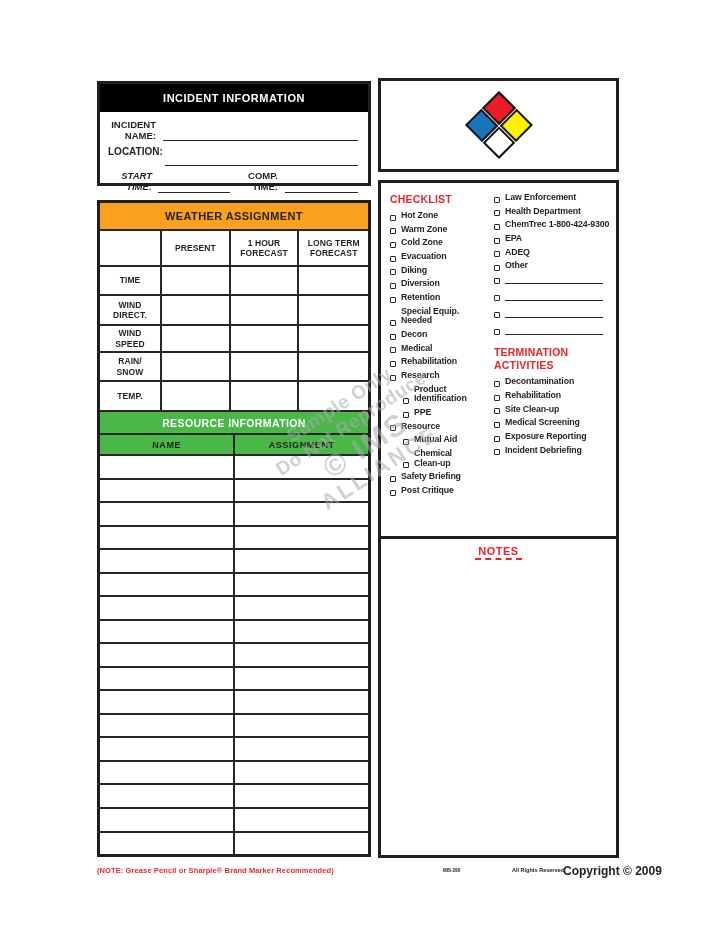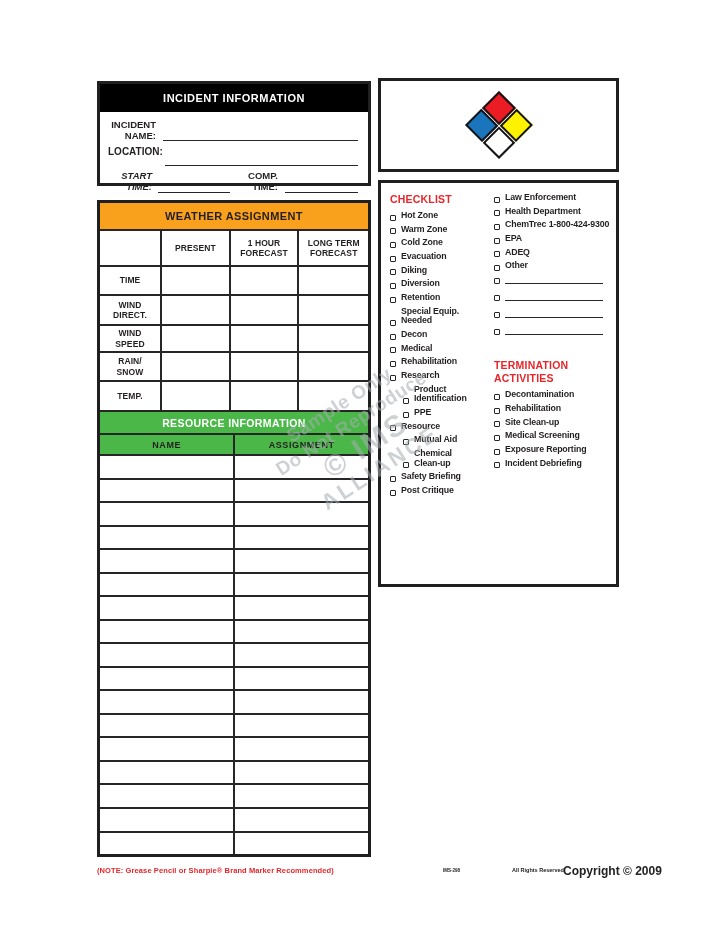--- a/index.html
+++ b/index.html
@@ -45,21 +45,21 @@
   .ck-col-right { flex:1; margin-left:7px; }
   .ck-h { color:#e8252a; font-weight:bold; font-size:10.5px; letter-spacing:.2px; margin-bottom:6px; }
   .ck-item { display:flex; align-items:flex-end; margin-bottom:4px; }
   .ck-indent { margin-left:13px; }
   .cbx { flex:none; width:6px; height:6px; border:1.3px solid #262626; border-radius:1px;
          margin:1px 5px 0 0; background:#fff; }
   .ck-label { font-size:8.8px; font-weight:bold; line-height:1.1; letter-spacing:-.15px;
               white-space:pre-line; }
   .blank-row { margin-bottom:8px; }
   .blank-line { flex:1; max-width:98px; border-bottom:1.4px solid #262626; height:9px; }
-  .term-h { margin-top:24px; line-height:1.2; }
+  .term-h { margin-top:11px; line-height:1.2; }
 
   
   .notes-box { left:378px; top:536px; width:241px; height:322px; text-align:center; }
   .notes-title { display:inline-block; margin-top:6px; color:#e8252a; font-weight:bold;
                  font-size:11px; letter-spacing:.5px; border-bottom:2px dashed #e8252a;
                  padding:0 3px 1px; }
   .notes-area { position:absolute; left:0; top:28px; right:0; bottom:0; }
 
   
   .wr-box { left:97px; top:200px; width:274px; height:657px; display:flex; flex-direction:column; }
@@ -290,20 +290,24 @@
             <span class="ck-label pre">Exposure Reporting</span>
           </div>
           <div class="ck-item">
             <span class="cbx"></span>
             <span class="ck-label pre">Incident Debriefing</span>
           </div>
         </div>
     </div>
   </div>
 
+  <div class="box notes-box">
+    <span class="notes-title">NOTES</span>
+    <div class="notes-area"></div>
+  </div>
 
   <div class="box wr-box">
     <div class="orange-header">WEATHER ASSIGNMENT</div>
     <div class="weather-grid">
         <div class="w-cell w-head"></div>
         <div class="w-cell w-head pre">PRESENT</div>
         <div class="w-cell w-head pre">1 HOUR
 FORECAST</div>
         <div class="w-cell w-head pre">LONG TERM
 FORECAST</div>

